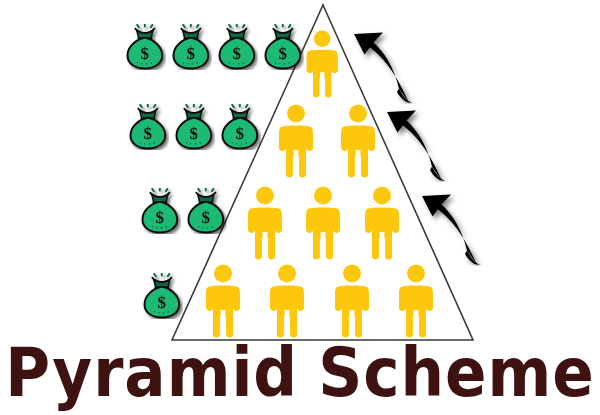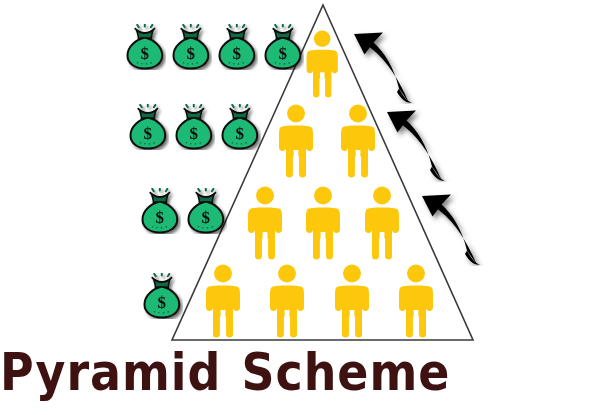--- a/index.html
+++ b/index.html
@@ -52,24 +52,24 @@
     height: 74px;
   }
   .arrow svg { display: block; width: 100%; height: 100%; }
 
   
   .title {
     position: absolute;
     left: 0;
     top: 336px;
     width: 600px;
-    text-align: left;
+    text-align: center;
     font-family: "DejaVu Sans Condensed", "Liberation Sans Narrow", "Liberation Sans", sans-serif;
     font-weight: bold;
-    font-size: 51px;
+    font-size: 68px;
     line-height: 74px;
     letter-spacing: 1px;
     white-space: nowrap;
     -webkit-font-smoothing: antialiased;
   }
   .title .word { display: inline-block; }
   .title .gap { display: inline-block; width: 20px; }
 </style>
 </head>
 <body>

